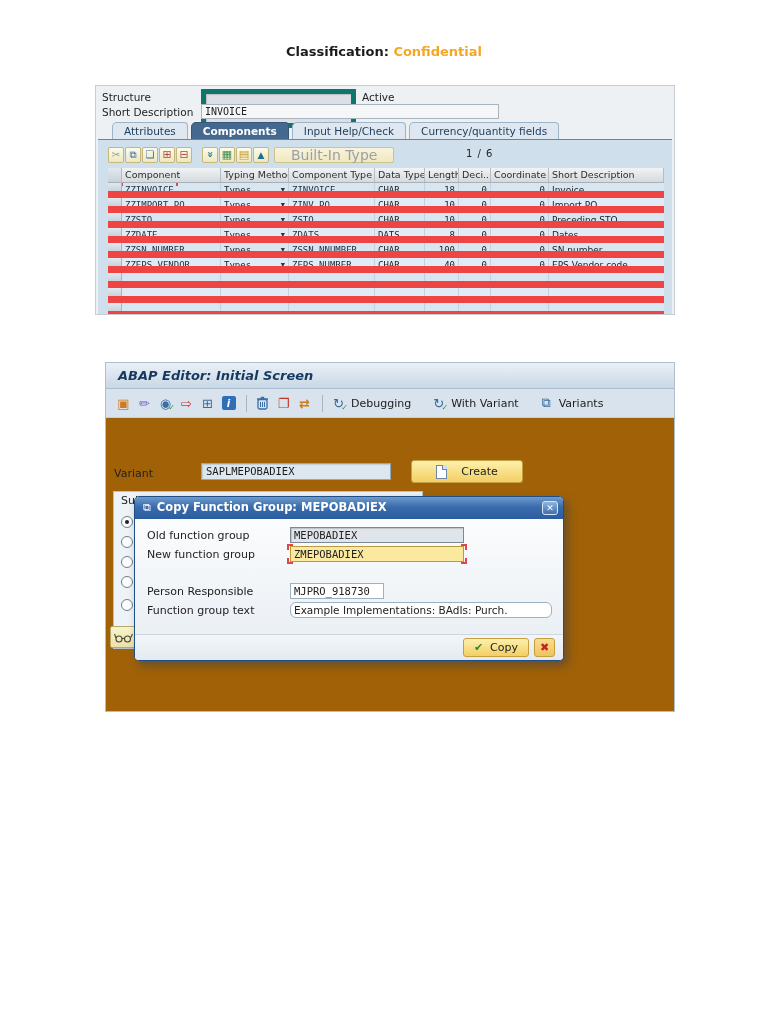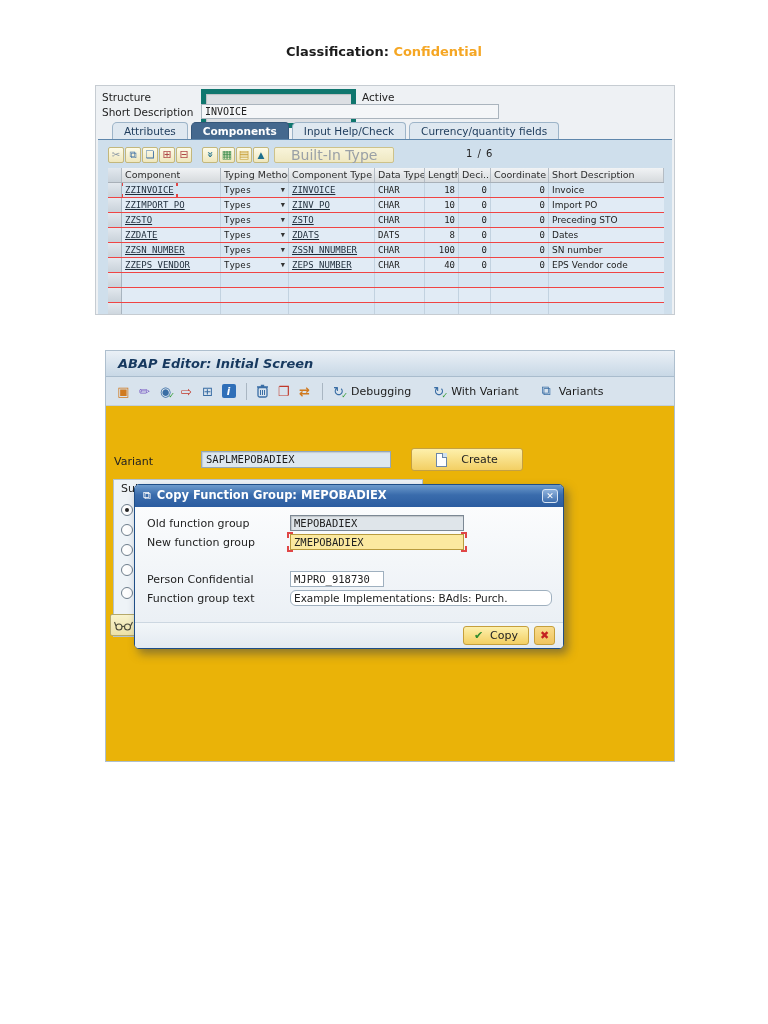--- a/index.html
+++ b/index.html
@@ -36,21 +36,21 @@
     align-items:center; justify-content:center; font-size:10px;
     background:linear-gradient(#fdfbe9,#efe7bd); border:1px solid #c3b77c; border-radius:2px; }
   .gap8 { width:9px; }
   .rot90 { transform:rotate(90deg); display:inline-block; }
   .btn-built { height:16px; line-height:14px; padding:0 16px; margin-left:4px;
     background:linear-gradient(#f8f4da,#efe8c2); border:1px solid #cdc28a; border-radius:2px;
     color:#9aa0a6; font-size:14px; }
   .poscount { position:absolute; left:368px; top:8px; font-size:10px; color:#222; letter-spacing:1px; }
 
   .tbl { position:absolute; left:10px; top:28px; width:556px; background:#e2ecf4; font-size:9px; }
-  .trow { display:flex; height:15px; line-height:14px; border-bottom:1px solid #ef4444; }
+  .trow { display:flex; height:15px; line-height:14px; border-bottom:7px solid #ef4444; }
   .thead { background:linear-gradient(#f1f3f5,#d6dadd); border-bottom:1px solid #a8b0b8;
     font-size:9.5px; color:#2d2d2d; }
   .cell { border-right:1px solid #c2d2e0; padding:0 3px; overflow:hidden; white-space:nowrap; }
   .thead .cell { border-right:1px solid #b4bcc4; }
   .csel { width:14px; padding:0; background:linear-gradient(#e2e8ee,#c9d2da); border-right:1px solid #a8b4bf; }
   .c1 { width:99px; } .c2 { width:68px; } .c3 { width:86px; } .c4 { width:50px; }
   .c5 { width:34px; } .c6 { width:32px; } .c7 { width:58px; } .c8 { flex:1; border-right:none; }
   .odd  { background:#d8e6f2; }
   .even { background:#e1ebf5; }
   .lk { text-decoration:underline; color:#1f2c3a; }
@@ -60,22 +60,22 @@
 
   
   .corners { position:relative; display:inline-block; }
   .ck { position:absolute; width:6px; height:6px; border:2px solid #e04646; }
   .ck.tl { top:-3px; left:-4px; border-right:none; border-bottom:none; }
   .ck.tr { top:-3px; right:-4px; border-left:none; border-bottom:none; }
   .ck.bl { bottom:-3px; left:-4px; border-right:none; border-top:none; }
   .ck.br { bottom:-3px; right:-4px; border-left:none; border-top:none; }
 
   
-  .shot2 { position:absolute; left:105px; top:350px; width:570px; height:412px;
-    background:#eab308; border:1px solid #aebfce; overflow:hidden; font-size:11px; }
+  .shot2 { position:absolute; left:105px; top:362px; width:570px; height:350px;
+    background:#a16207; border:1px solid #aebfce; overflow:hidden; font-size:11px; }
   .titlebar2 { position:absolute; left:0; top:0; width:100%; height:26px;
     background:linear-gradient(#eaf0f6,#c8d8e6); border-bottom:1px solid #a9bccd;
     line-height:25px; padding-left:12px; }
   .title2 { font-size:13px; font-weight:bold; font-style:italic; color:#17395f; }
   .tbar2 { position:absolute; left:0; top:26px; width:100%; height:29px;
     background:#d8e3ed; border-bottom:1px solid #c2cfdb; display:flex; align-items:center; padding-left:8px; }
   .tico { display:inline-flex; width:19px; height:19px; align-items:center; justify-content:center;
     font-size:13px; margin-right:2px; position:relative; }
   .vsep { width:1px; height:17px; background:#a9b6c2; margin:0 6px; }
   .tbtn { display:inline-flex; align-items:center; font-size:11px; color:#1c1c1c; margin-right:18px; }
@@ -398,21 +398,21 @@
       <div class="dbody">
         <span class="dlabel" style="top:10px;">Old function group</span>
         <div class="dinp ro mono" style="top:8px;width:174px;">MEPOBADIEX</div>
 
         <span class="dlabel" style="top:29px;">New function group</span>
         <div class="dinp hl mono corners" style="top:27px;width:174px;">
           <span class="ck tl"></span><span class="ck tr"></span><span class="ck bl"></span><span class="ck br"></span>
           <span>ZMEPOBADIEX</span>
         </div>
 
-        <span class="dlabel" style="top:66px;">Person Confidential</span>
+        <span class="dlabel" style="top:66px;">Person Responsible</span>
         <div class="dinp wt mono" style="top:64px;width:94px;">MJPRO_918730</div>
 
         <span class="dlabel" style="top:85px;">Function group text</span>
         <div class="dinp wt" style="top:83px;width:262px;border-radius:6px;">Example Implementations: BAdIs: Purch.</div>
 
         <div class="dfooter">
           <span class="copybtn">
             <span class="chk">✔</span>
             <span>Copy</span>
           </span>

